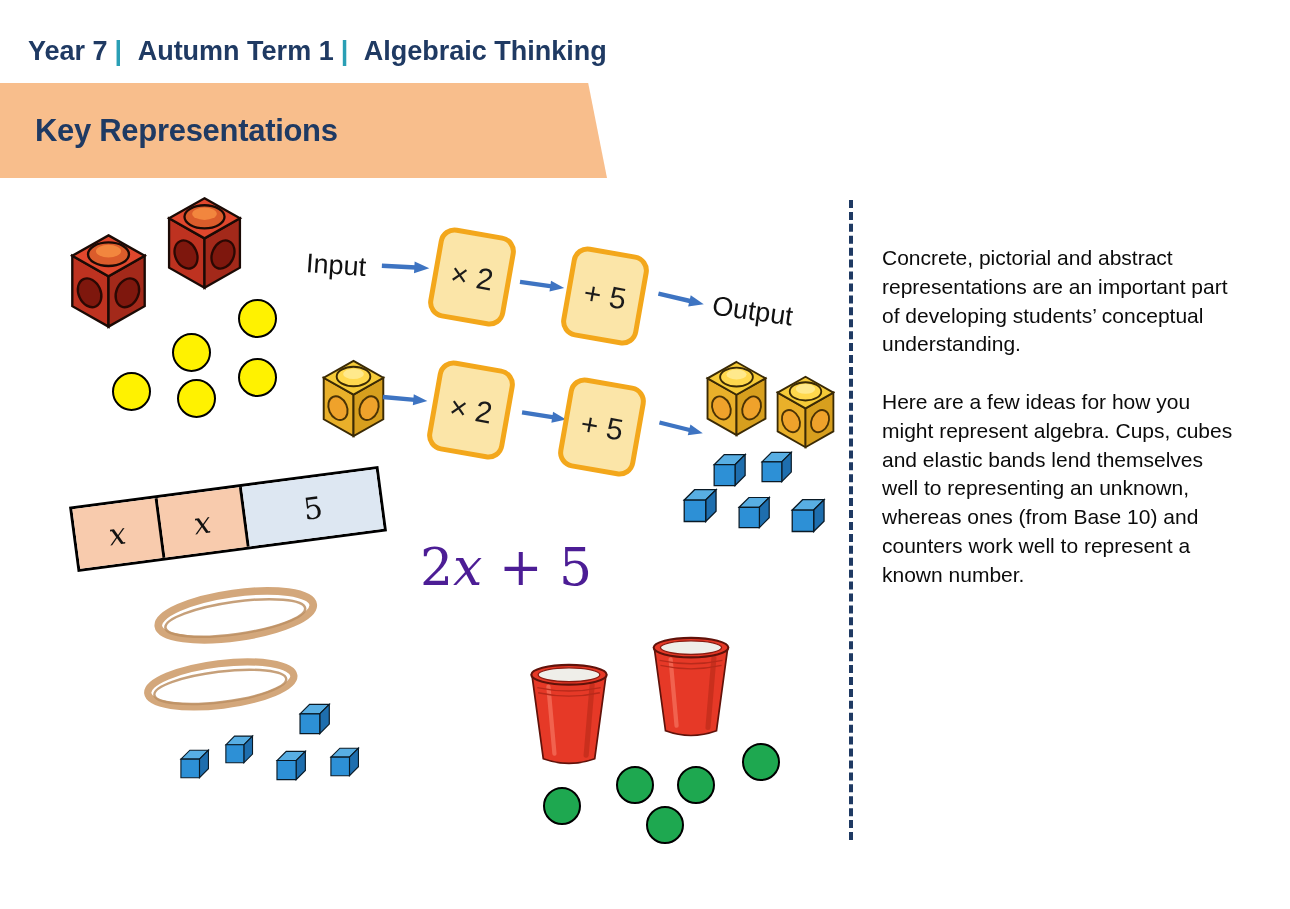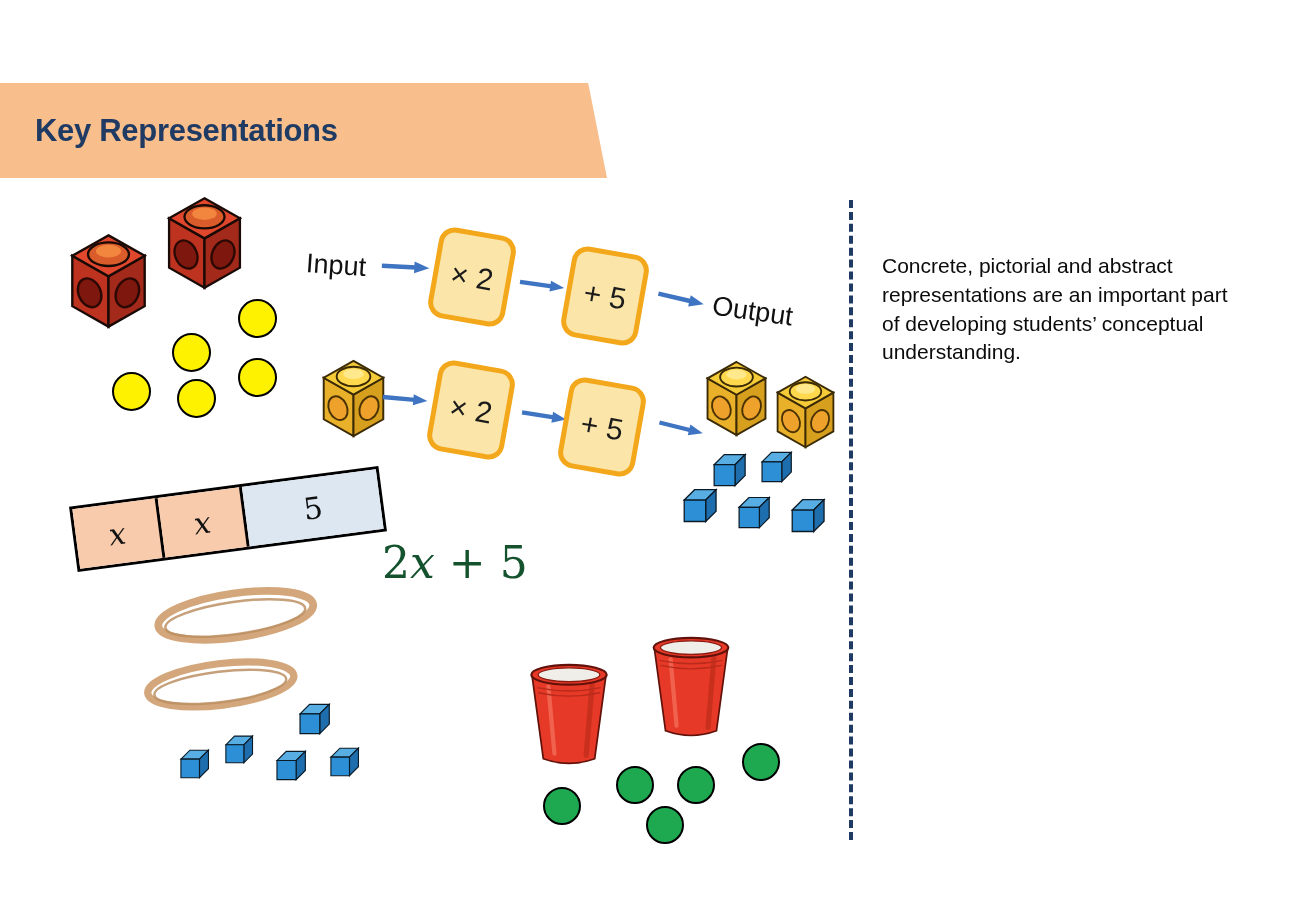--- a/index.html
+++ b/index.html
@@ -38,33 +38,33 @@
     transform:rotate(-7.5deg);display:flex;border:3px solid #000;box-sizing:border-box;
     background:#fff;
   }
   .bar-cell{
     display:flex;align-items:center;justify-content:center;
     font-family:"DejaVu Serif",serif;font-size:30px;color:#111;box-sizing:border-box;
   }
   .bar-cell.x{width:28%;background:#F8CBAD;border-right:3px solid #000;font-style:italic;}
   .bar-cell.five{width:44%;background:#DDE7F2;}
   .expression{
-    position:absolute;left:382px;top:541px;font-family:"DejaVu Serif",serif;
-    font-size:44px;color:#14532d;line-height:1;white-space:nowrap;
+    position:absolute;left:420px;top:541px;font-family:"DejaVu Serif",serif;
+    font-size:52px;color:#4c1d95;line-height:1;white-space:nowrap;
   }
   .expression .var{font-style:italic;}
   .divider{
     position:absolute;left:849px;top:200px;height:640px;width:0;
     border-left:4px dashed #1F3A63;
   }
   .side-panel{
     position:absolute;left:882px;top:240px;width:360px;
     font-size:21px;line-height:1.37;color:#0b0b0b;
   }
-  .side-panel p{margin:12px 0 29px 0;}
+  .side-panel p{margin:4px 0 29px 0;}
   svg{display:block;}
 </style>
 </head>
 <body>
 
 <svg width="0" height="0" style="position:absolute">
   <defs>
     <g id="red-cube">
       <polygon points="4,29 50,55 50,119 4,93" fill="#BE3220" stroke="#1a0a05" stroke-width="3"></polygon>
       <polygon points="96,29 50,55 50,119 96,93" fill="#A3291A" stroke="#1a0a05" stroke-width="3"></polygon>
@@ -103,20 +103,25 @@
     </g>
     <g id="blue-arrow">
       <line x1="1" y1="7" x2="42" y2="7" stroke="#3E74C2" stroke-width="5.5"></line>
       <polygon points="40,0 58,7 40,14" fill="#3E74C2"></polygon>
     </g>
   </defs>
 </svg>
 
 <div class="page">
 
+  <div class="topline">
+    <span>Year 7</span><span class="pipe">|</span>
+    <span>Autumn Term 1</span><span class="pipe">|</span>
+    <span>Algebraic Thinking</span>
+  </div>
 
   <div class="banner">
     <h1>Key Representations</h1>
   </div>
 
 
   <svg class="abs" style="left:69px;top:233px" width="79" height="96" viewBox="0 0 100 122">
       <use href="#red-cube"></use>
     </svg>
   <svg class="abs" style="left:166px;top:196px" width="77" height="94" viewBox="0 0 100 122">
@@ -221,15 +226,16 @@
   <div class="counter green" style="left:543px;top:787px"></div>
   <div class="counter green" style="left:616px;top:766px"></div>
   <div class="counter green" style="left:646px;top:806px"></div>
   <div class="counter green" style="left:677px;top:766px"></div>
   <div class="counter green" style="left:742px;top:743px"></div>
 
   <div class="divider"></div>
 
   <aside class="side-panel">
     <p>Concrete, pictorial and abstract representations are an important part of developing students’ conceptual understanding.</p>
+    <p>Here are a few ideas for how you might represent algebra.  Cups, cubes and elastic bands lend themselves well to representing an unknown, whereas ones (from Base 10) and counters work well to represent a known number.</p>
   </aside>
 
 </div>
 
 </body></html>

